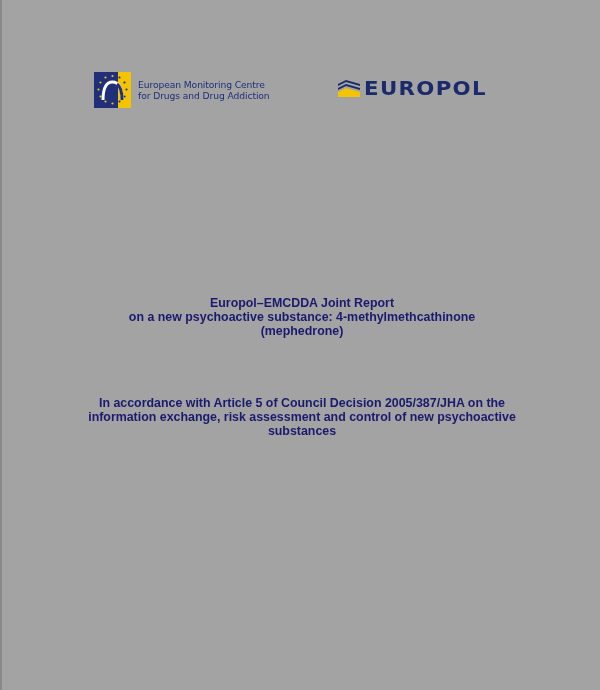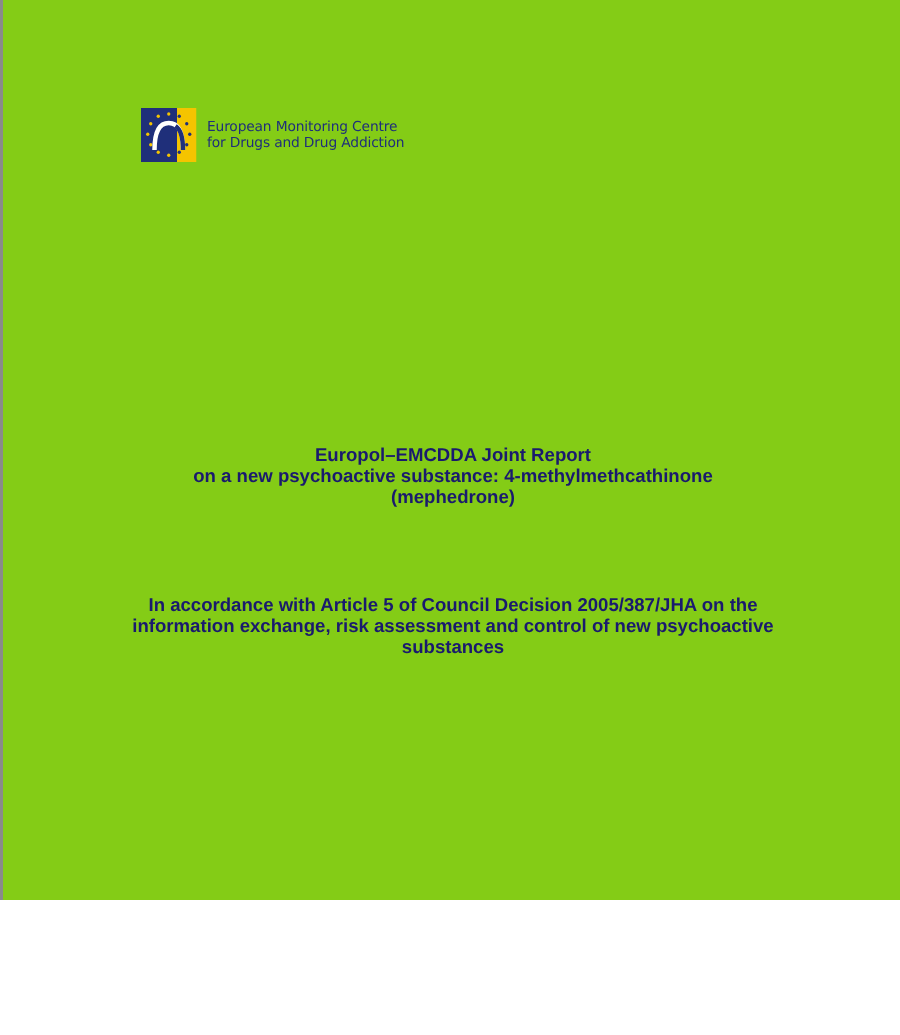--- a/index.html
+++ b/index.html
@@ -10,22 +10,22 @@
     body {
       width: 600px;
       height: 690px;
       position: relative;
       overflow: hidden;
       font-family: "Liberation Sans", sans-serif;
     }
     .page {
       position: absolute;
       left: 0; top: 0;
-      width: 600px; height: 600px;
-      background: #84cc16;
+      width: 600px; height: 690px;
+      background: #a3a3a3;
       border-left: 2px solid #8a8a8a;
       box-sizing: border-box;
     }
 
     
     .emcdda-logo {
       position: absolute;
       left: 92px;
       top: 72px;
       display: flex;
@@ -118,20 +118,28 @@
 
       <path d="M9 28 C9 14 13 10 18.5 10 C24 10 28 14 28 28" fill="none" stroke="#ffffff" stroke-width="3"></path>
       <path d="M23 12 C26 14 28 18 28 28" fill="none" stroke="#1f2f7a" stroke-width="3"></path>
     </svg>
     <div class="emcdda-text">
       <div>European Monitoring Centre</div>
       <div>for Drugs and Drug Addiction</div>
     </div>
   </div>
 
+  <div class="europol-logo">
+    <svg class="europol-mark" viewBox="0 0 22 18" xmlns="http://www.w3.org/2000/svg">
+      <path d="M0 5 L8 1 L22 5 L22 7 L8 3 L0 7 Z" fill="#1b2a6b"></path>
+      <path d="M0 9 L8 5 L22 9 L22 11 L8 7 L0 11 Z" fill="#1b2a6b"></path>
+      <path d="M0 13 L8 9 L22 13 L22 18 L0 18 Z" fill="#f5c400"></path>
+    </svg>
+    <div class="europol-word">EUROPOL</div>
+  </div>
 
   <div class="title-block report-title">
     <div>Europol–EMCDDA Joint Report</div>
     <div>on a new psychoactive substance: 4-methylmethcathinone</div>
     <div>(mephedrone)</div>
   </div>
 
   <div class="title-block legal-basis">
     <div>In accordance with Article 5 of Council Decision 2005/387/JHA on the</div>
     <div>information exchange, risk assessment and control of new psychoactive</div>

